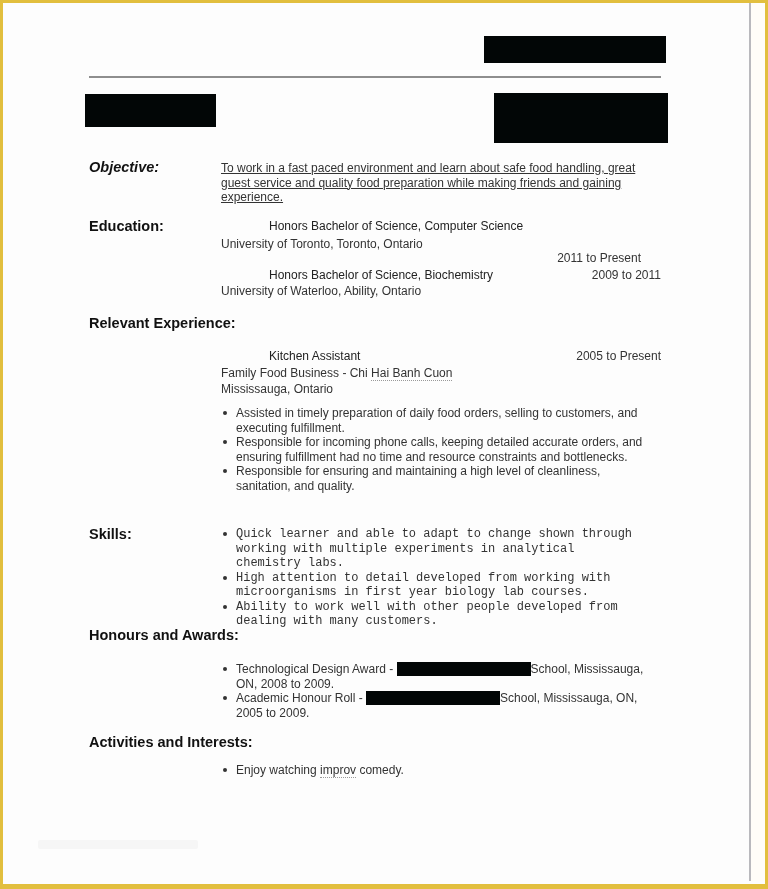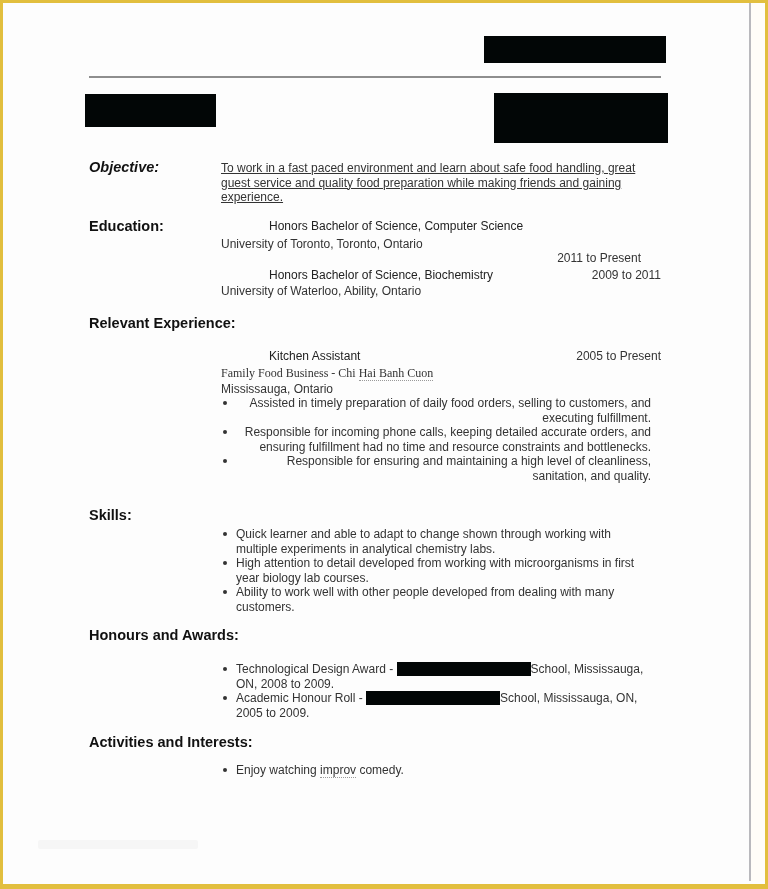--- a/index.html
+++ b/index.html
@@ -77,33 +77,33 @@
 <div class="txt right" style="left:520px; top:219px; width:121px;margin-top:32px;">2011 to Present</div>
 <div class="txt" style="left:221px; top:237px;">University of Toronto, Toronto, Ontario</div>
 
 <div class="txt bold" style="left:221px; top:268px;">Honors Bachelor of Science, Biochemistry</div>
 <div class="txt right" style="left:540px; top:268px; width:121px;">2009 to 2011</div>
 <div class="txt" style="left:221px; top:284px;">University of Waterloo, Ability, Ontario</div>
 
 <div class="sec-title" style="top:315px;">Relevant Experience:</div>
 <div class="txt bold" style="left:221px; top:349px;">Kitchen Assistant</div>
 <div class="txt right" style="left:540px; top:349px; width:121px;">2005 to Present</div>
-<div class="txt" style="left:221px; top:366px;font-family:Liberation Serif, serif;">
+<div class="txt" style="left:221px; top:366px;">
   <span>Family Food Business - Chi </span><span class="dotted">Hai Banh Cuon</span>
 </div>
 <div class="txt" style="left:221px; top:382px;">Mississauga, Ontario</div>
 
-<ul class="bul" style="top:396px; width:430px;text-align:right;">
+<ul class="bul" style="top:406px; width:430px;">
   <li>Assisted in timely preparation of daily food orders, selling to customers, and executing fulfillment.</li>
   <li>Responsible for incoming phone calls, keeping detailed accurate orders, and ensuring fulfillment had no time and resource constraints and bottlenecks.</li>
   <li>Responsible for ensuring and maintaining a high level of cleanliness, sanitation, and quality.</li>
 </ul>
 
-<div class="sec-title" style="top:507px;">Skills:</div>
-<ul class="bul" style="top:527px; width:425px;">
+<div class="sec-title" style="top:526px;">Skills:</div>
+<ul class="bul" style="top:527px; width:425px;font-family:Liberation Mono, monospace;">
   <li>Quick learner and able to adapt to change shown through working with multiple experiments in analytical chemistry labs.</li>
   <li>High attention to detail developed from working with microorganisms in first year biology lab courses.</li>
   <li>Ability to work well with other people developed from dealing with many customers.</li>
 </ul>
 
 <div class="sec-title" style="top:627px;">Honours and Awards:</div>
 <ul class="bul" style="top:662px; width:430px;">
   <li>
     <span>Technological Design Award - </span><span class="inline-redact" style="width:134px;"></span><span>School, Mississauga, ON, 2008 to 2009.</span>
   </li>

